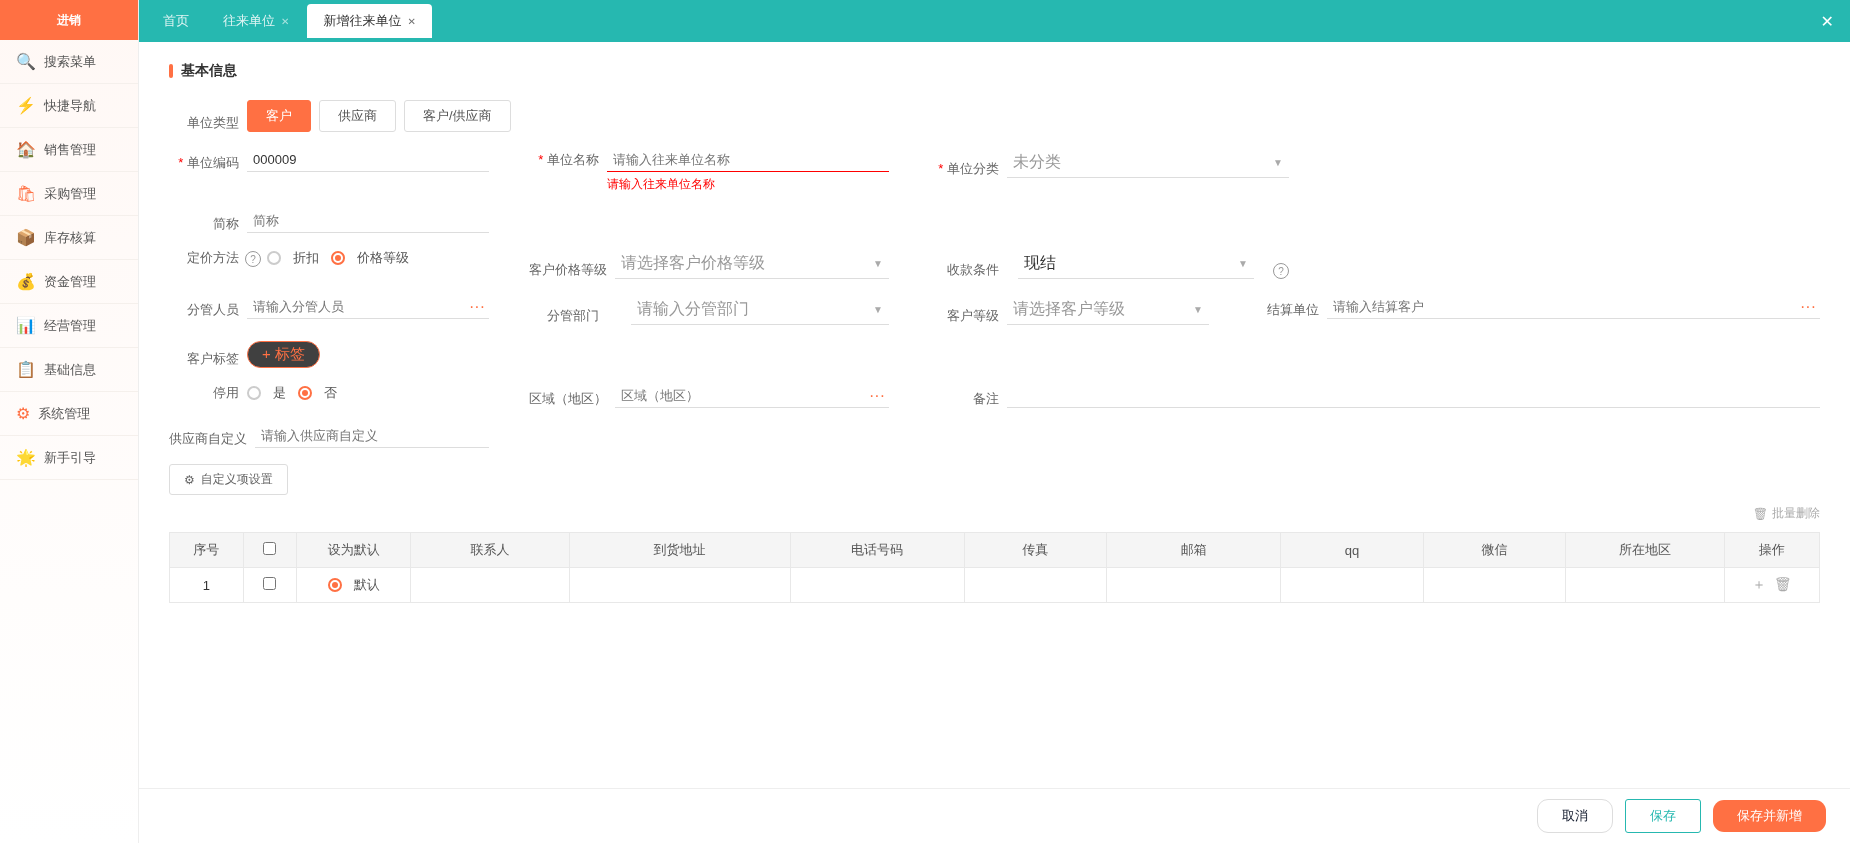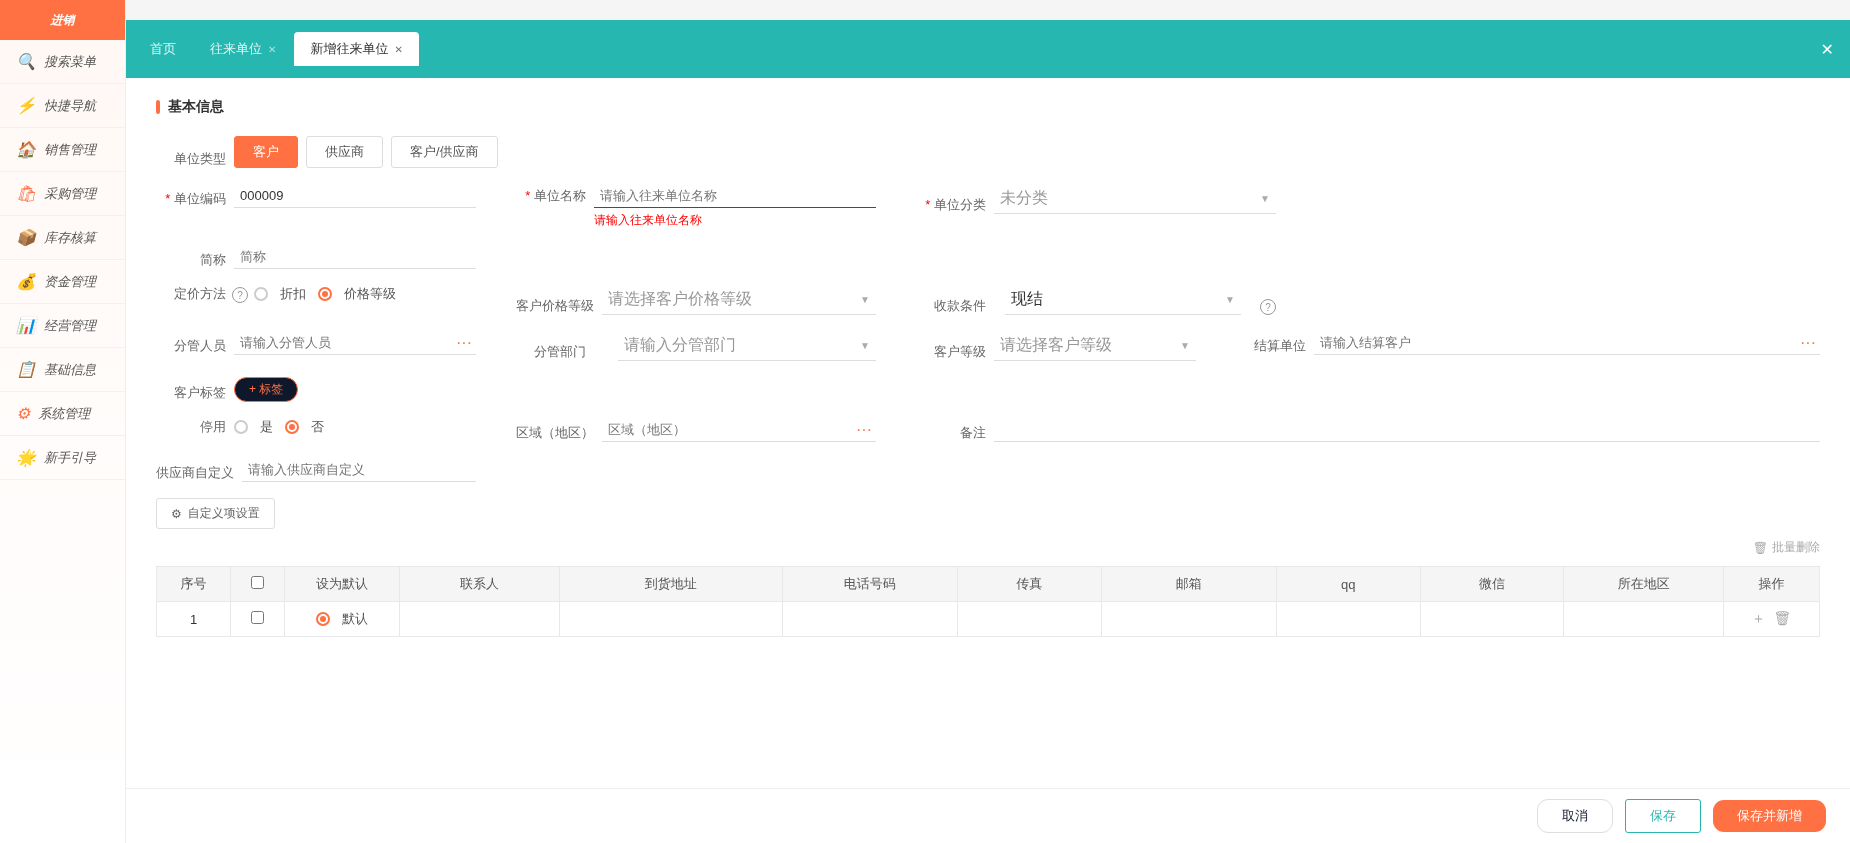--- a/index.html
+++ b/index.html
@@ -1,26 +1,25 @@
 <!DOCTYPE html>
 <html><head>
   <meta charset="utf-8">
   <style>
     * { box-sizing: border-box; margin: 0; padding: 0; font-family: "Microsoft YaHei", Arial, sans-serif; }
     body { background: #f5f5f5; display: flex; height: 843px; overflow: hidden; }
 
     
     .sidebar {
-      width: 126px;
+      width: 139px;
       background: linear-gradient(180deg, #fff8f5 0%, #fff 100%);
       border-right: 1px solid #eee;
       display: flex;
       flex-direction: column;
       flex-shrink: 0;
-      font-style: italic;
     }
     .sidebar-logo {
       height: 40px;
       background: #ff7043;
       display: flex;
       align-items: center;
       justify-content: center;
       color: white;
       font-size: 12px;
       font-weight: bold;
@@ -43,25 +42,24 @@
       display: flex;
       flex-direction: column;
       overflow: hidden;
     }
 
     
     .tab-bar {
       background: #26b8b0;
       display: flex;
       align-items: center;
-      height: 58px;
+      height: 42px;
       padding: 0 8px;
       gap: 2px;
       flex-shrink: 0;
-      margin-top: 20px;
     }
     .tab {
       display: flex;
       align-items: center;
       padding: 0 16px;
       height: 34px;
       border-radius: 4px 4px 0 0;
       cursor: pointer;
       font-size: 13px;
       gap: 6px;
@@ -181,23 +179,23 @@
       border-radius: 50%;
       background: #ff7043;
     }
 
     
     .tag-btn {
       border: 1px solid #ff7043;
       color: #ff7043;
       border-radius: 20px;
       padding: 3px 14px;
-      font-size: 12px;
-      cursor: pointer;
-      background: #0f172a;
+      font-size: 15px;
+      cursor: pointer;
+      background: #404040;
     }
 
     
     .dots-btn {
       color: #ff7043;
       cursor: pointer;
       font-size: 16px;
       padding: 0 4px;
     }
 

